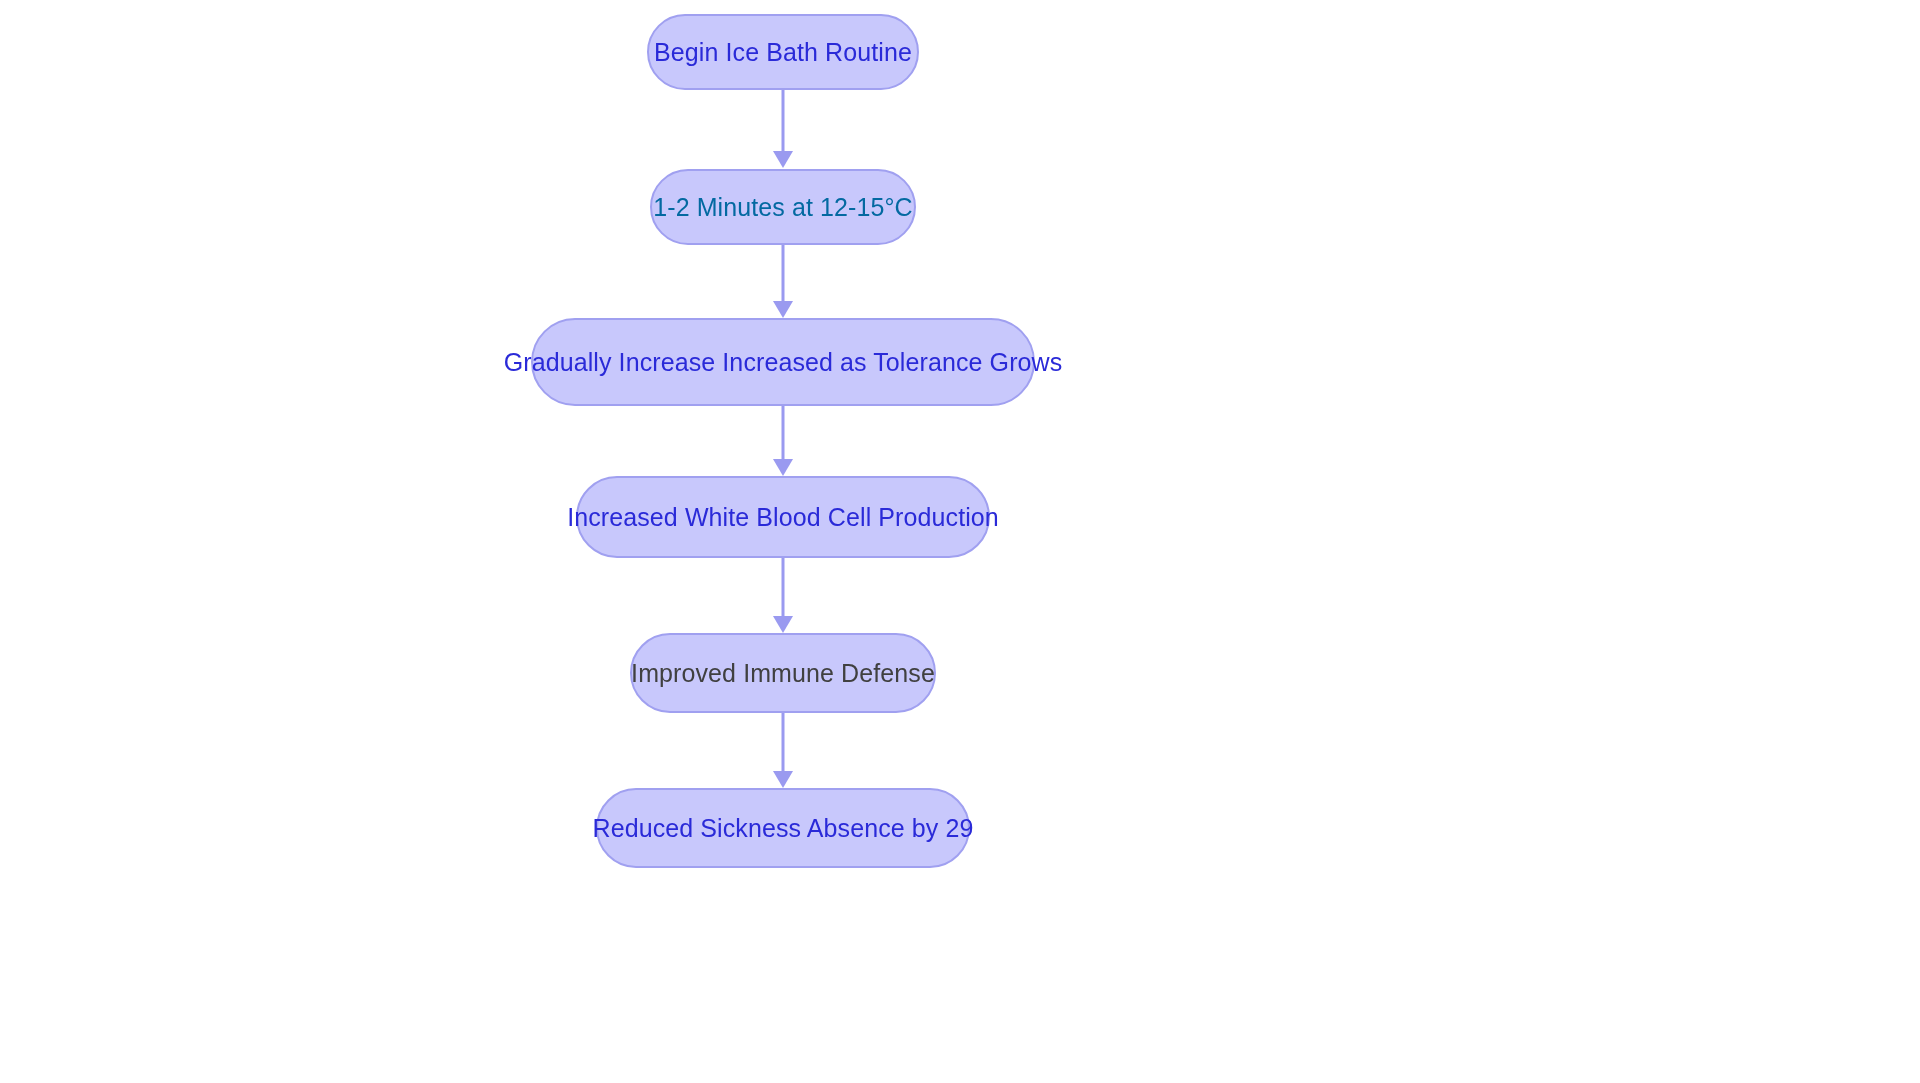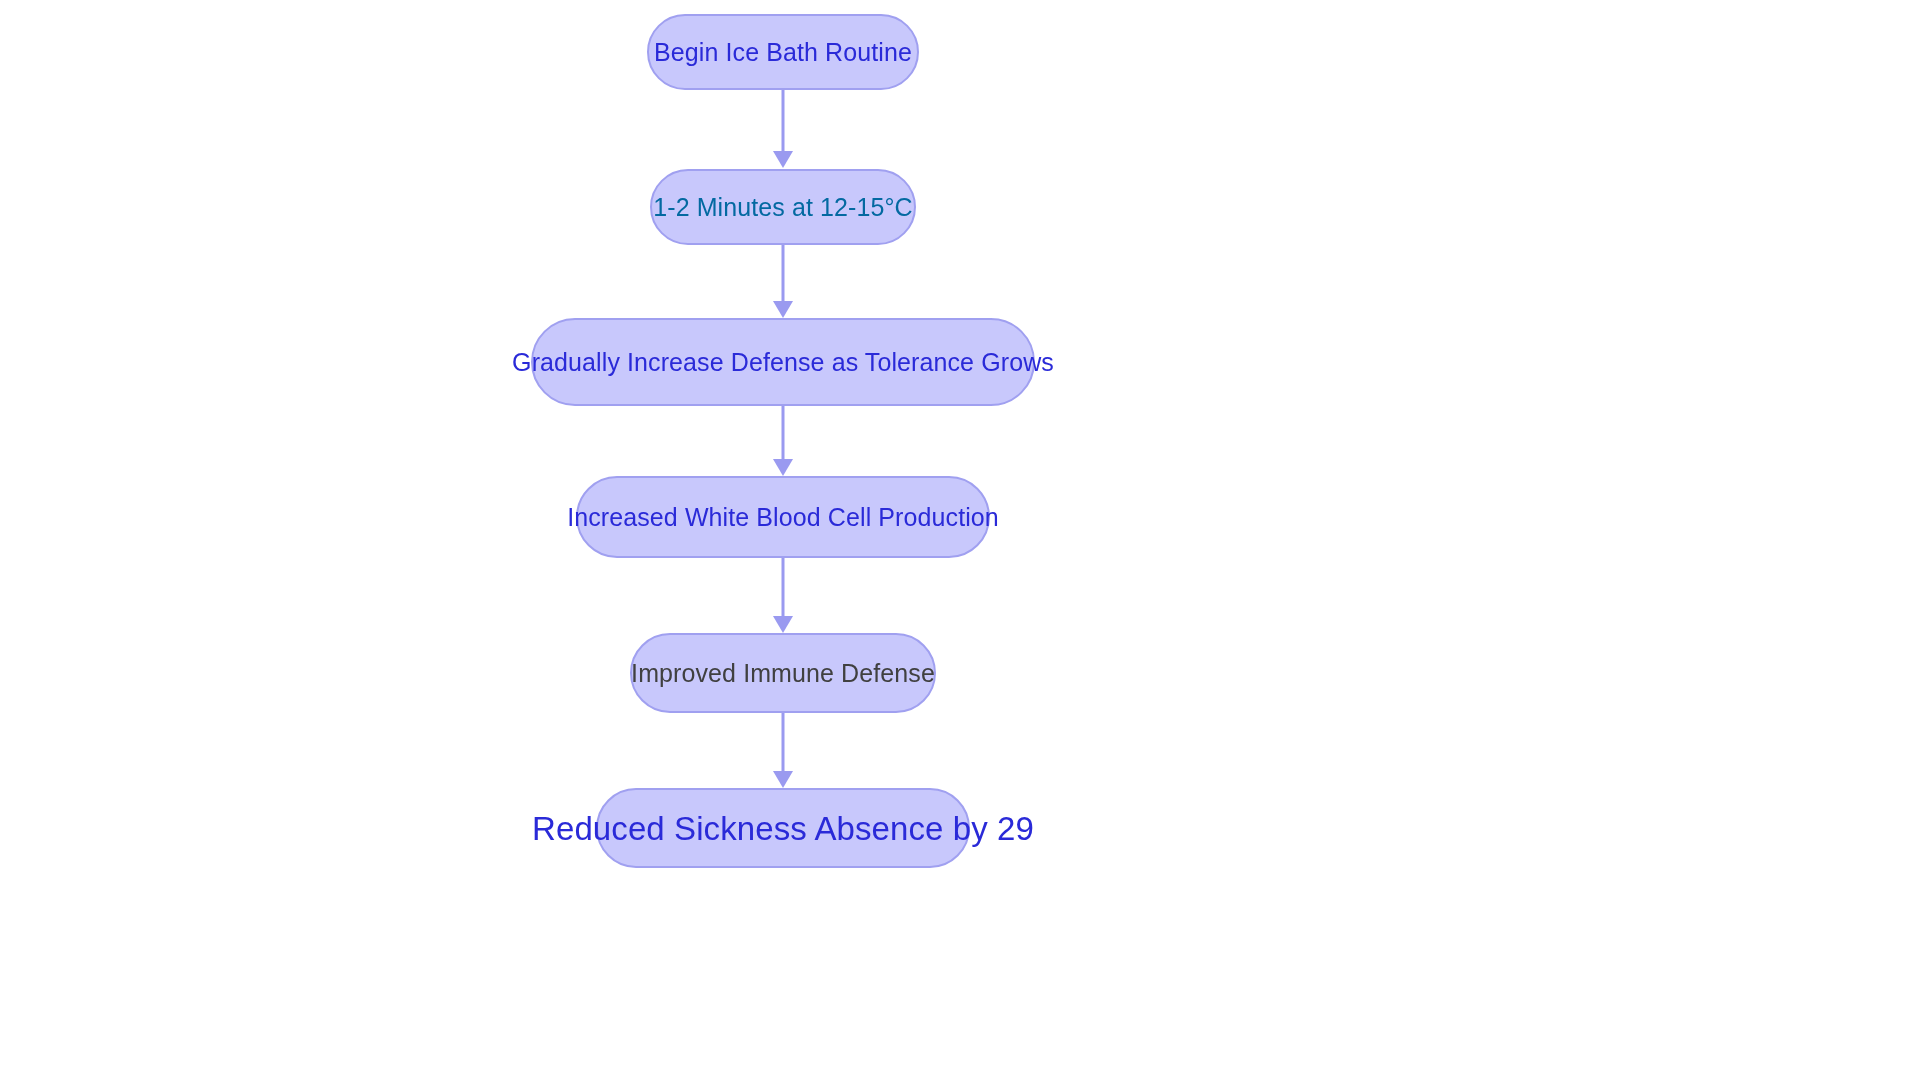--- a/index.html
+++ b/index.html
@@ -101,28 +101,28 @@
 
   <div class="flow-node" style="left: 783px; top: 52px; width: 272px; height: 76px; background: rgb(200, 200, 252); border-color: rgb(160, 160, 240);">
     <span class="flow-node-label" style="color: rgb(42, 42, 216); font-size: 25px;">Begin Ice Bath Routine</span>
   </div>
 
   <div class="flow-node" style="left: 783px; top: 207px; width: 266px; height: 76px; background: rgb(200, 200, 252); border-color: rgb(160, 160, 240);">
     <span class="flow-node-label" style="color: #0369a1; font-size: 25px;">1-2 Minutes at 12-15°C</span>
   </div>
 
   <div class="flow-node" style="left: 783px; top: 362px; width: 504px; height: 88px; background: rgb(200, 200, 252); border-color: rgb(160, 160, 240);">
-    <span class="flow-node-label" style="color: rgb(42, 42, 216); font-size: 25px;">Gradually Increase Defense as Tolerance Grows</span>
+    <span class="flow-node-label" style="color: rgb(42, 42, 216); font-size: 25px;">Gradually Increase Increased as Tolerance Grows</span>
   </div>
 
   <div class="flow-node" style="left: 783px; top: 517px; width: 414px; height: 82px; background: rgb(200, 200, 252); border-color: rgb(160, 160, 240);">
     <span class="flow-node-label" style="color: rgb(42, 42, 216); font-size: 25px; text-align: center;">Increased White Blood Cell Production</span>
   </div>
 
   <div class="flow-node" style="left: 783px; top: 673px; width: 306px; height: 80px; background: rgb(200, 200, 252); border-color: rgb(160, 160, 240);">
     <span class="flow-node-label" style="color: #404040; font-size: 25px;">Improved Immune Defense</span>
   </div>
 
   <div class="flow-node" style="left: 783px; top: 828px; width: 374px; height: 80px; background: rgb(200, 200, 252); border-color: rgb(160, 160, 240);">
-    <span class="flow-node-label" style="color: rgb(42, 42, 216); font-size: 33px;">Reduced Sickness Absence by 29</span>
+    <span class="flow-node-label" style="color: rgb(42, 42, 216); font-size: 25px;">Reduced Sickness Absence by 29</span>
   </div>
 
 </div>
 
 </body></html>

